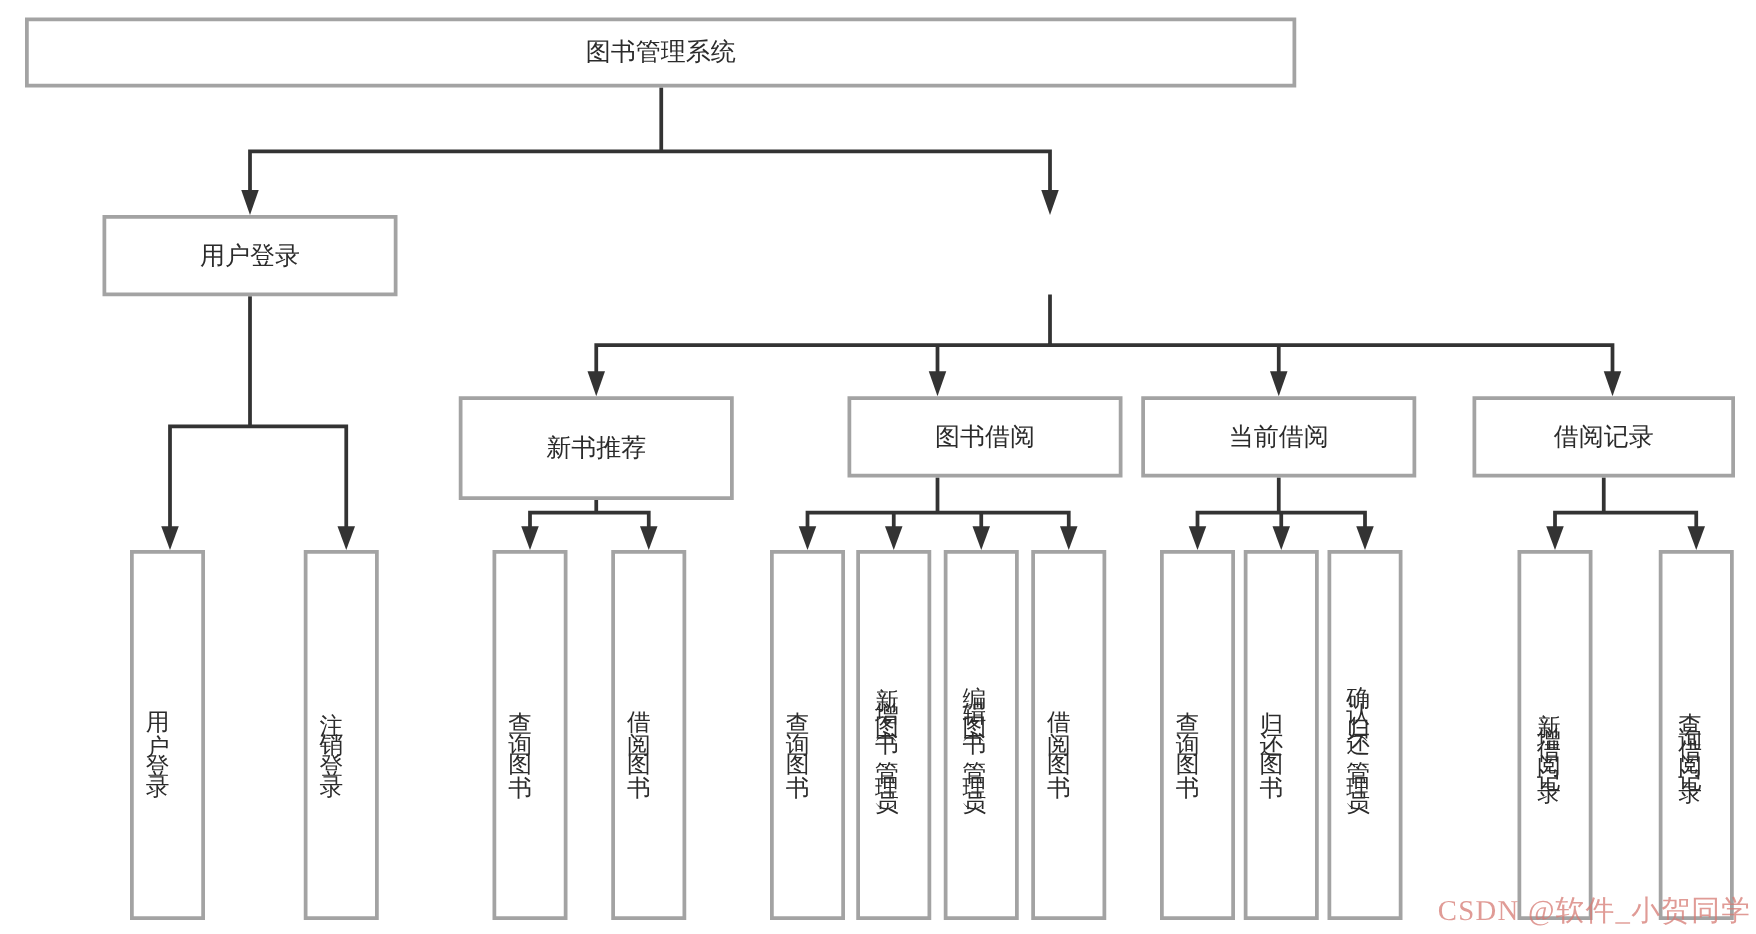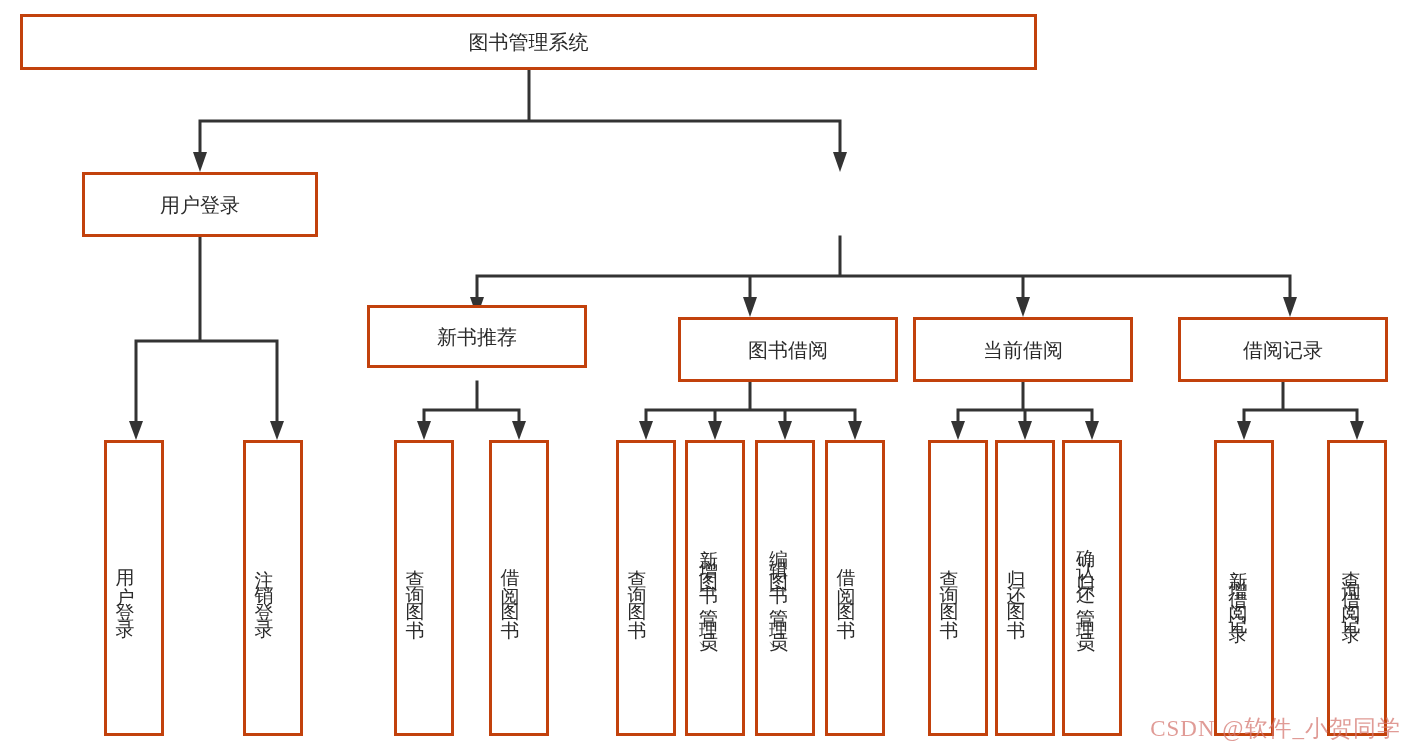--- a/index.html
+++ b/index.html
@@ -14,21 +14,21 @@
   }
   #connectors {
     position: absolute;
     left: 0; top: 0;
     width: 1405px; height: 747px;
   }
   .box {
     position: absolute;
     box-sizing: border-box;
     background: #ffffff;
-    border: 3px solid #c2410c;
+    border: 3px solid #a3a3a3;
     display: flex;
     align-items: center;
     justify-content: center;
     font-size: 20px;
     line-height: 1;
     color: #2b2b2b;
     white-space: nowrap;
     text-align: center;
   }
   .leaf {
@@ -108,21 +108,21 @@
   </svg>
 
   <div class="box" style="left:20px; top:14px; width:1017px; height:56px;">
     <span>图书管理系统</span>
   </div>
 
   <div class="box" style="left:82px; top:172px; width:236px; height:65px;">
     <span>用户登录</span>
   </div>
 
-  <div class="box" style="left:367px; top:305px; width:220px; height:63px;">
+  <div class="box" style="left:367px; top:317px; width:220px; height:83px;">
     <span>新书推荐</span>
   </div>
   <div class="box" style="left:640px; top:317px; width:220px; height:65px;margin-left:38px;">
     <span>图书借阅</span>
   </div>
   <div class="box" style="left:913px; top:317px; width:220px; height:65px;">
     <span>当前借阅</span>
   </div>
   <div class="box" style="left:1178px; top:317px; width:210px; height:65px;">
     <span>借阅记录</span>

